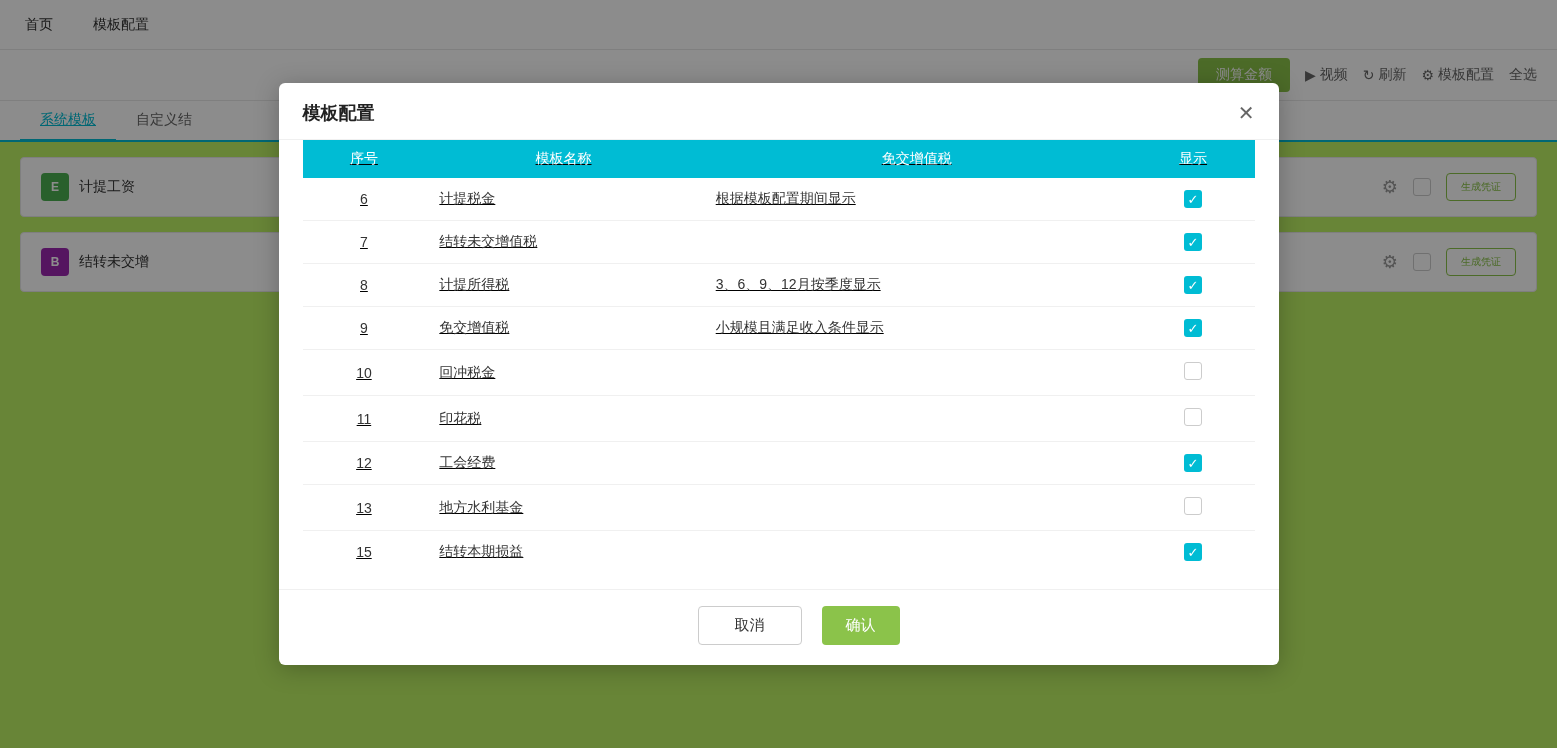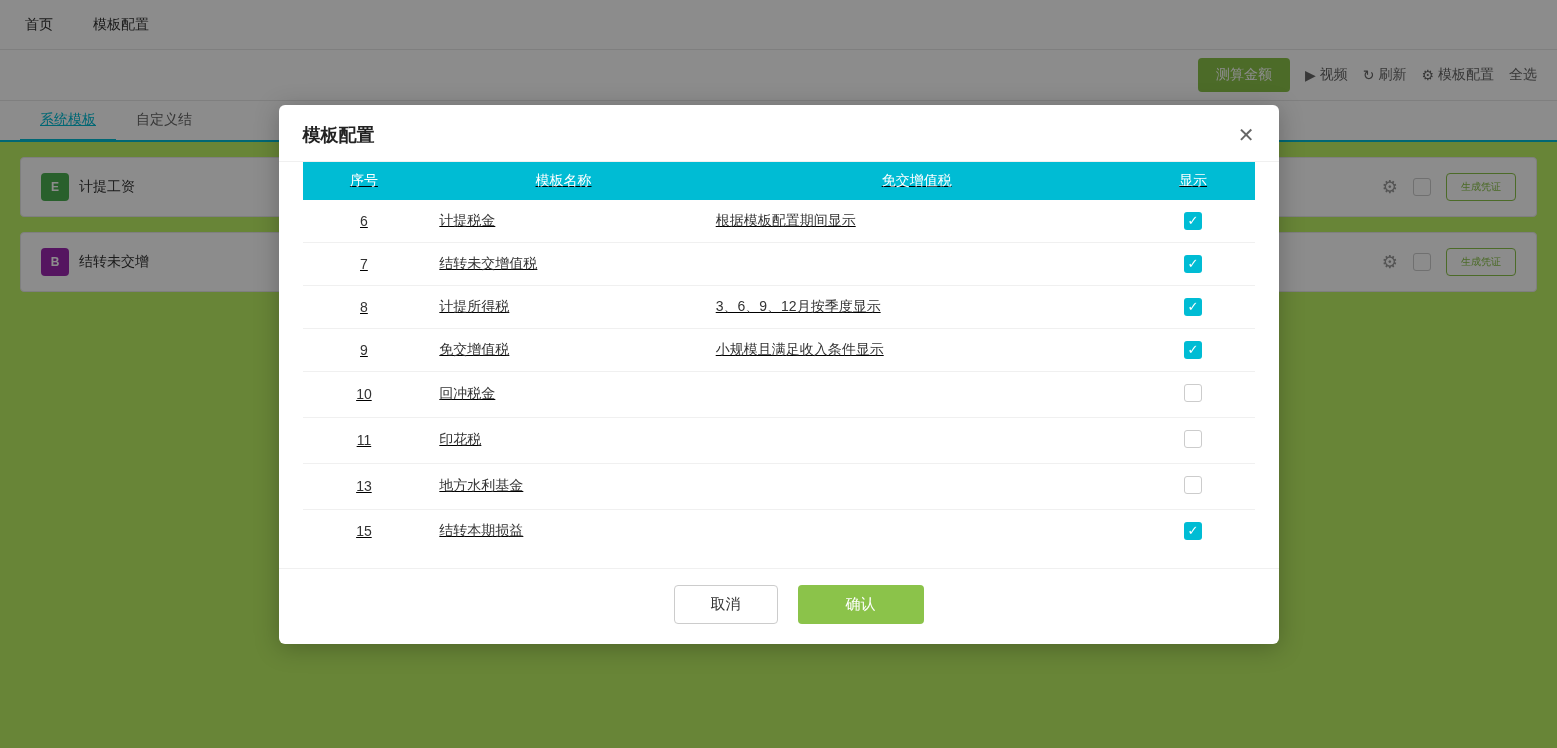--- a/index.html
+++ b/index.html
@@ -292,21 +292,21 @@
       padding: 9px 36px;
       border-radius: 4px;
       cursor: pointer;
       font-size: 15px;
       margin-left: 40px;
     }
     .btn-confirm {
       background: #8bc34a;
       border: none;
       color: #fff;
-      padding: 9px 48px;
+      padding: 9px 24px;
       border-radius: 4px;
       cursor: pointer;
       font-size: 15px;
     }
   </style>
 </head>
 <body>
 
 <div class="bg-page">
 
@@ -421,20 +421,26 @@
                 <td></td>
                 <td style="text-align: center;"><span class="cb-unchecked"></span></td>
               </tr>
               <tr>
                 <td>11</td>
                 <td>印花税</td>
                 <td></td>
                 <td style="text-align: center;"><span class="cb-unchecked"></span></td>
               </tr>
               <tr>
+                <td>12</td>
+                <td>工会经费</td>
+                <td></td>
+                <td style="text-align: center;"><span class="cb-checked">✓</span></td>
+              </tr>
+              <tr>
                 <td>13</td>
                 <td>地方水利基金</td>
                 <td></td>
                 <td style="text-align: center;"><span class="cb-unchecked"></span></td>
               </tr>
               <tr>
                 <td>15</td>
                 <td>结转本期损益</td>
                 <td></td>
                 <td style="text-align: center;"><span class="cb-checked">✓</span></td>

